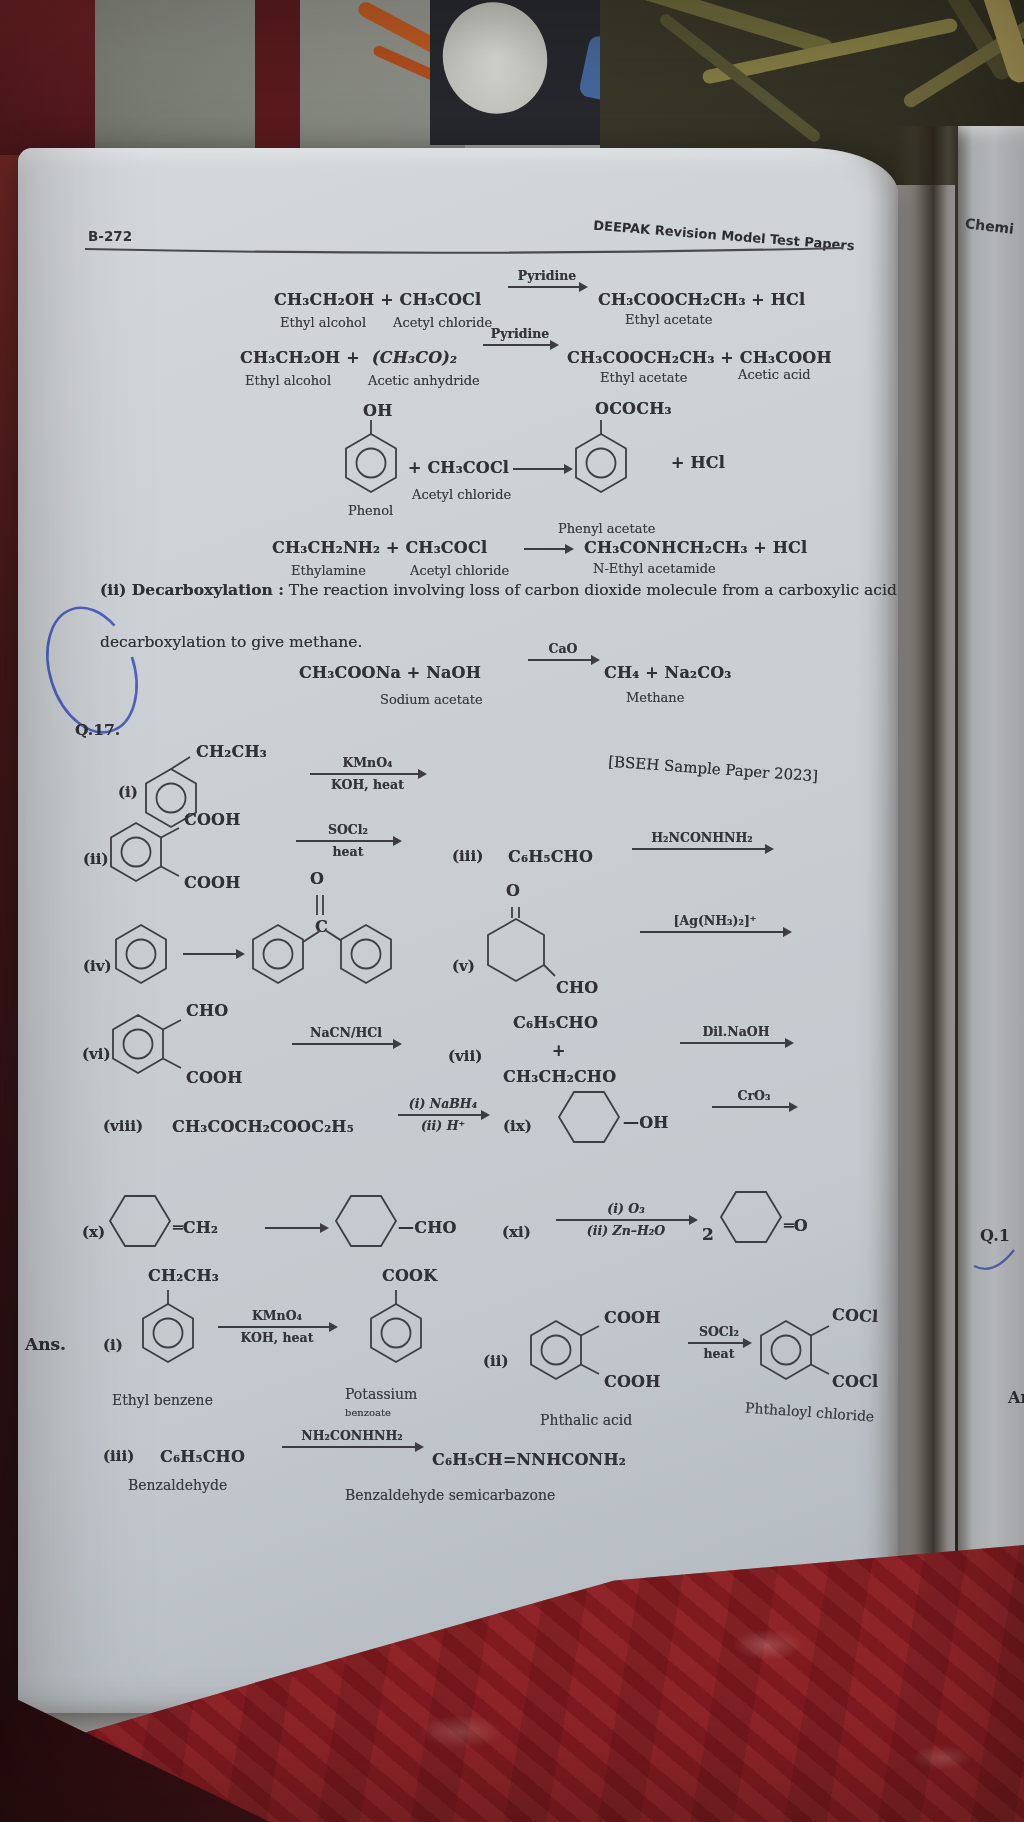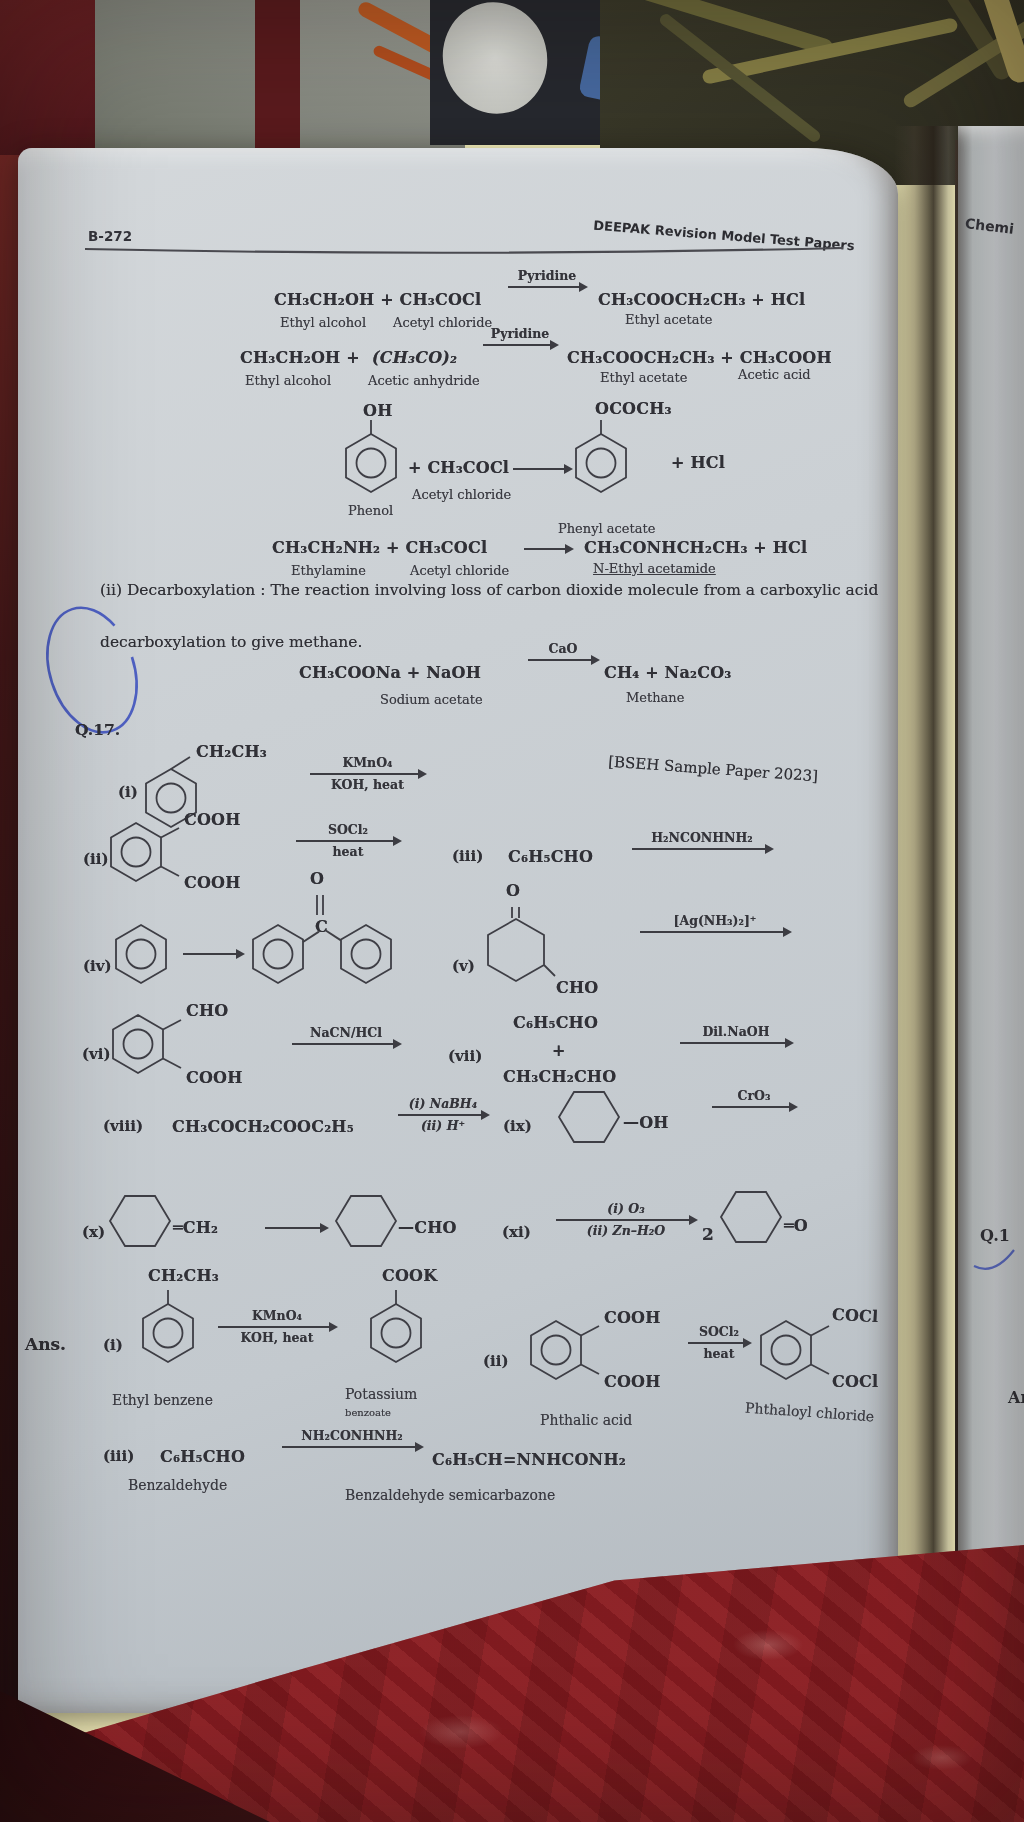--- a/index.html
+++ b/index.html
@@ -1,29 +1,29 @@
 <!DOCTYPE html>
 <html><head>
 <meta charset="utf-8">
 <style>
   html,body{margin:0;padding:0;background:#1c1916;}
-  #frame{position:relative;width:1024px;height:1822px;overflow:hidden;background:#fef9c3;font-family:"DejaVu Serif",serif;}
+  #frame{position:relative;width:1024px;height:1822px;overflow:hidden;background:#a3a3a3;font-family:"DejaVu Serif",serif;}
   .abs{position:absolute;}
   
   .decor{position:absolute;pointer-events:none;}
   
   #page{position:absolute;left:18px;top:148px;width:880px;height:1565px;z-index:6;
         background:linear-gradient(160deg,#d4d8db 0%,#cbd0d4 35%,#c3c9ce 70%,#b0b7bd 100%);
         border-radius:14px 90px 6px 8px / 14px 46px 6px 8px;
         box-shadow:inset -30px 0 26px -20px rgba(70,62,55,.5), inset 0 18px 22px -16px rgba(255,255,255,.7), inset 0 -26px 30px -24px rgba(90,80,70,.45), 0 6px 30px rgba(20,15,10,.5);}
   .f{position:absolute;font:bold 16px/1.2 "DejaVu Serif",serif;color:#303036;letter-spacing:.2px;white-space:nowrap;text-shadow:0 0 .6px rgba(55,55,62,.7);}
   .s{position:absolute;font:13px/1.2 "DejaVu Serif",serif;color:#3a3a41;white-space:nowrap;text-shadow:0 0 .5px rgba(60,60,66,.6);}
   .p{position:absolute;font:15.5px/1.3 "DejaVu Serif",serif;color:#2f2f35;white-space:nowrap;text-shadow:0 0 .5px rgba(55,55,62,.65);}
   .pl{position:absolute;font:bold 15px/1.2 "DejaVu Serif",serif;color:#303036;white-space:nowrap;text-shadow:0 0 .5px rgba(55,55,62,.65);}
-  .b{font-weight:normal;}
+  .b{font-weight:bold;}
   .struct{position:absolute;line-height:0;}
   .struct svg polygon,.struct svg circle,.struct svg line{stroke:#3e3e45;stroke-width:1.8;fill:none;}
   .bd{position:absolute;height:2px;background:#3f3f45;transform-origin:0 50%;}
   .arr{position:absolute;display:flex;flex-direction:column;align-items:center;color:#34343a;
        font-family:"DejaVu Serif",serif;font-weight:bold;font-size:12.5px;line-height:1.25;white-space:nowrap;}
   .arr .ln{height:2px;background:#3c3c42;align-self:stretch;position:relative;margin:2px 0;}
   .arr .ln:after{content:"";position:absolute;right:-2px;top:-4px;border-top:5px solid transparent;border-bottom:5px solid transparent;border-left:9px solid #3c3c42;}
   .arr .ab,.arr .bl{white-space:nowrap;text-shadow:0 0 .5px rgba(55,55,62,.6);}
   #rule{position:absolute;left:67px;top:98px;}
   #brand{position:absolute;left:575px;top:80px;transform:rotate(4.5deg);font:bold 13px "DejaVu Sans",sans-serif;color:#2c2c31;white-space:nowrap;}
@@ -129,21 +129,21 @@
     <span class="s" style="left:330px;top:355px;">Phenol</span>
     <span class="s" style="left:540px;top:373px;">Phenyl acetate</span>
 
     <span class="f" style="left:254px;top:390px;">CH₃CH₂NH₂ + CH₃COCl</span>
     <div class="arr" style="left:506px;top:398px;width:48px;">
         <span class="ln"></span>
       </div>
     <span class="f" style="left:566px;top:390px;">CH₃CONHCH₂CH₃ + HCl</span>
     <span class="s" style="left:273px;top:415px;">Ethylamine</span>
     <span class="s" style="left:392px;top:415px;">Acetyl chloride</span>
-    <span class="s" style="left:575px;top:413px;text-decoration:underline;">N-Ethyl acetamide</span>
+    <span class="s" style="left:575px;top:413px;">N-Ethyl acetamide</span>
 
     <div class="p" style="left:82px;top:432px;">
       <span class="b">(ii) Decarboxylation :</span>
       <span>The reaction involving loss of carbon dioxide molecule from a carboxylic acid</span>
     </div>
     <span class="p" style="left:82px;top:484px;">decarboxylation to give methane.</span>
 
     <span class="f" style="left:281px;top:515px;">CH₃COONa + NaOH</span>
     <div class="arr" style="left:510px;top:493px;width:70px;">
       <span class="ab">CaO</span>

